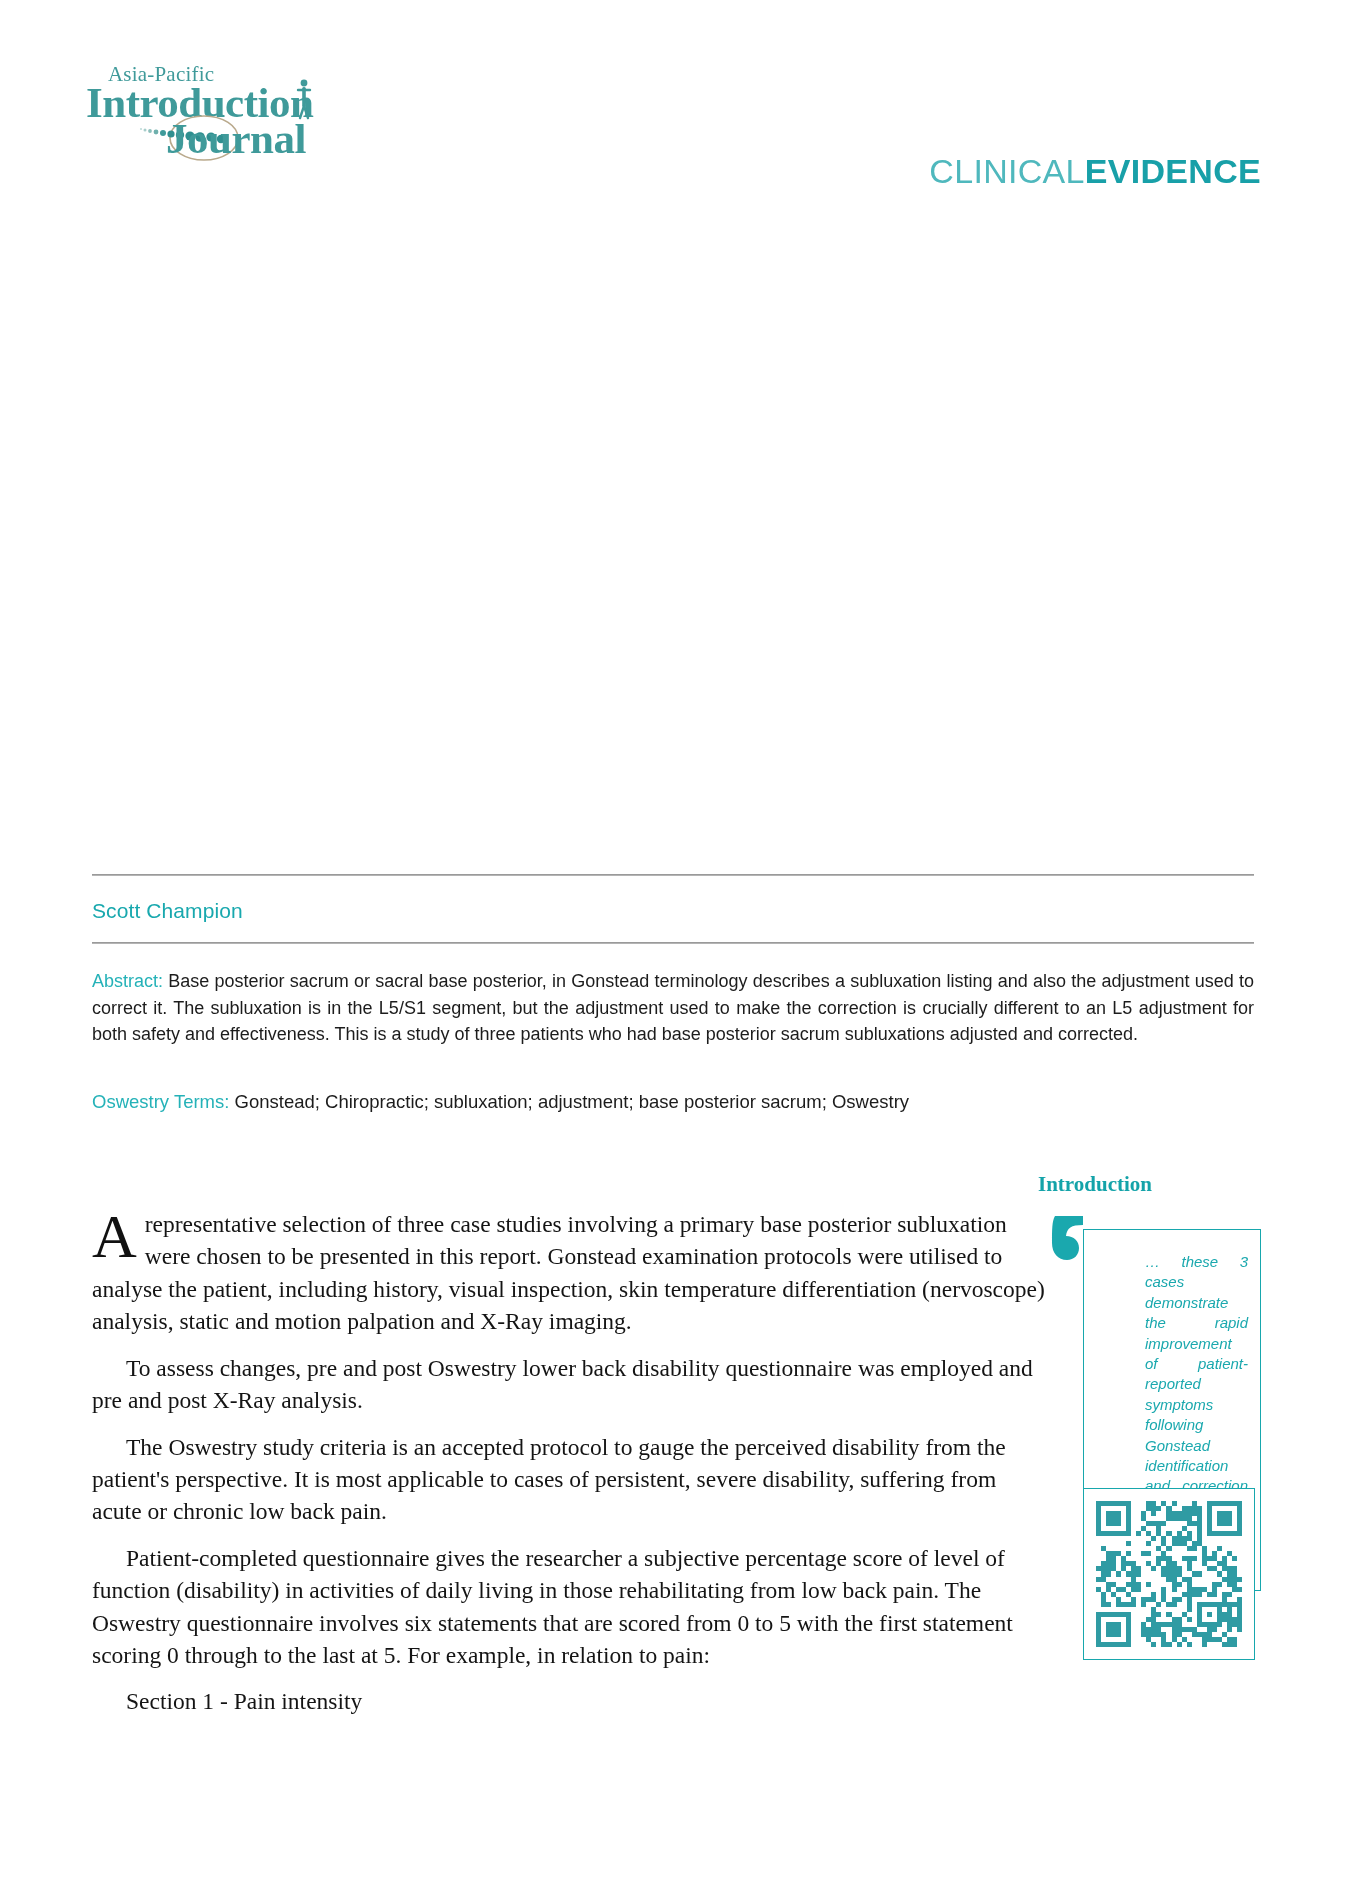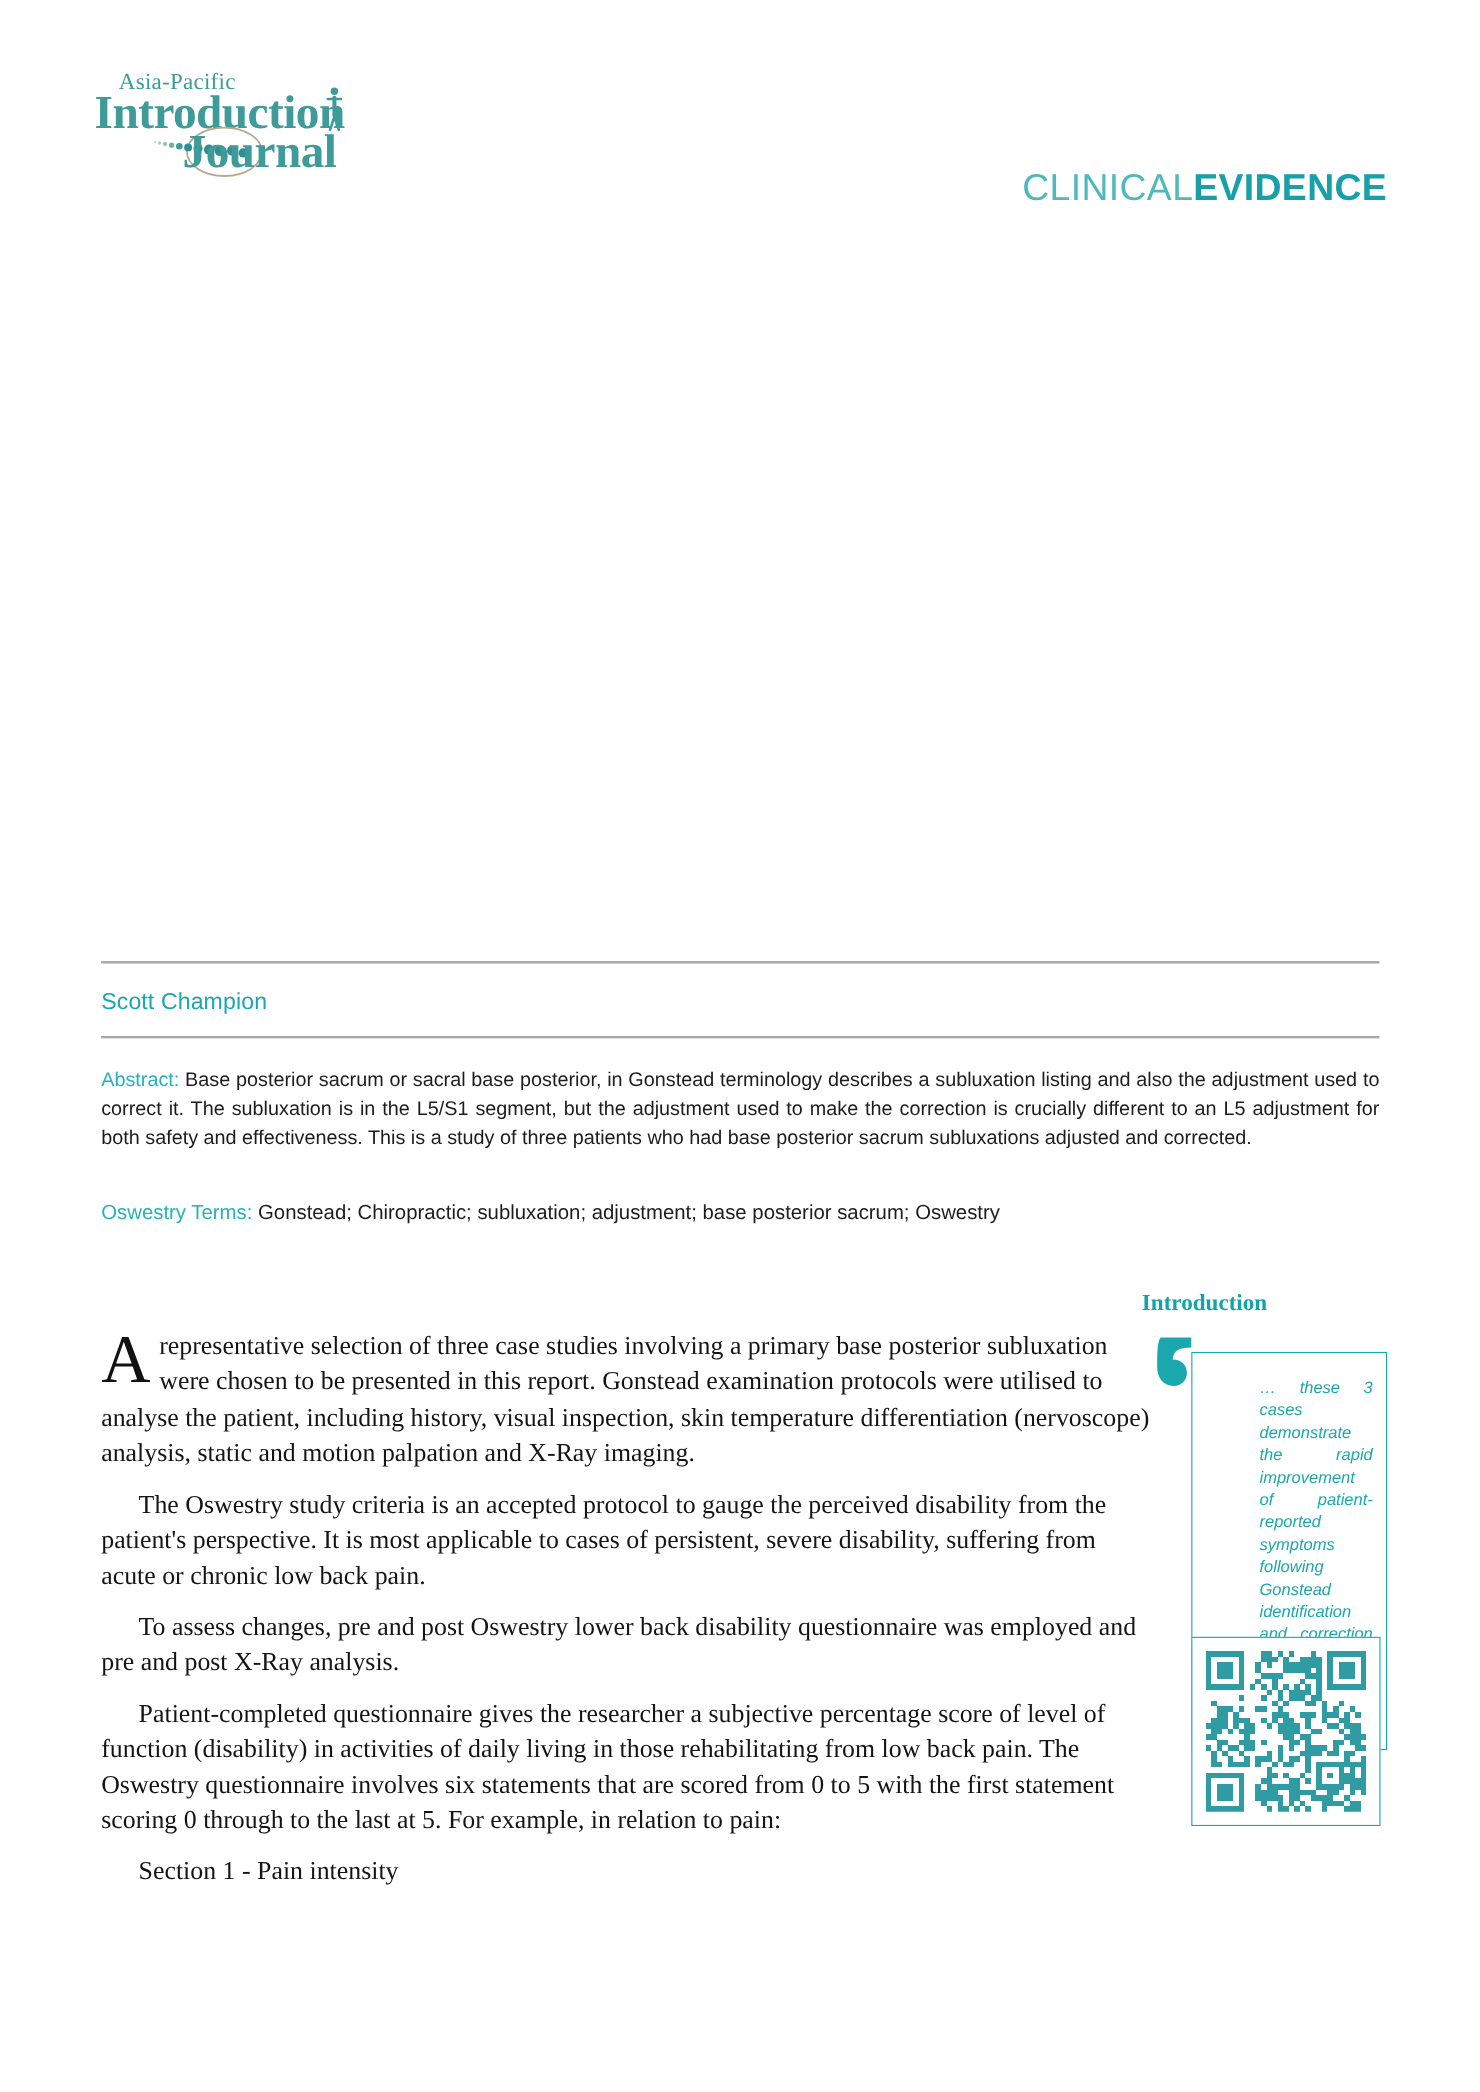--- a/index.html
+++ b/index.html
@@ -304,22 +304,22 @@
 
   <div class="indexing">
     <span class="indexing-label">Oswestry Terms:</span>
     <span>Gonstead; Chiropractic; subluxation; adjustment; base posterior sacrum; Oswestry</span>
   </div>
 
   <div class="section-heading">Introduction</div>
 
   <div class="body-col">
     <p class="first"><span class="dropcap">A</span><span>representative selection of three case studies involving a primary base posterior subluxation were chosen to be presented in this report. Gonstead examination protocols were utilised to analyse the patient, including history, visual inspection, skin temperature differentiation (nervoscope) analysis, static and motion palpation and X-Ray imaging.</span></p>
+    <p>To assess changes, pre and post Oswestry lower back disability questionnaire was employed and pre and post X-Ray analysis.</p>
     <p>The Oswestry study criteria is an accepted protocol to gauge the perceived disability from the patient's perspective. It is most applicable to cases of persistent, severe disability, suffering from acute or chronic low back pain.</p>
-    <p>To assess changes, pre and post Oswestry lower back disability questionnaire was employed and pre and post X-Ray analysis.</p>
     <p>Patient-completed questionnaire gives the researcher a subjective percentage score of level of function (disability) in activities of daily living in those rehabilitating from low back pain. The Oswestry questionnaire involves six statements that are scored from 0 to 5 with the first statement scoring 0 through to the last at 5. For example, in relation to pain:</p>
     <p>Section 1 - Pain intensity</p>
   </div>
 
   <svg class="quote-mark" viewBox="0 0 46 52">
     <path d="M10 4 C30 4 38 4 38 4 L38 13 C26 13 22 16 21 24 C29 24 34 29 34 36 C34 43 29 48 22 48 C13 48 7 41 7 31 C7 18 7 9 10 4 Z" fill="#1aa8ae"></path>
   </svg>
 
   <div class="pullquote">
     <div class="pullquote-text">… these 3 cases demonstrate the rapid improvement of patient-reported symptoms following Gonstead identification and correction of the Base Posterior Sacrum listing …’</div>

